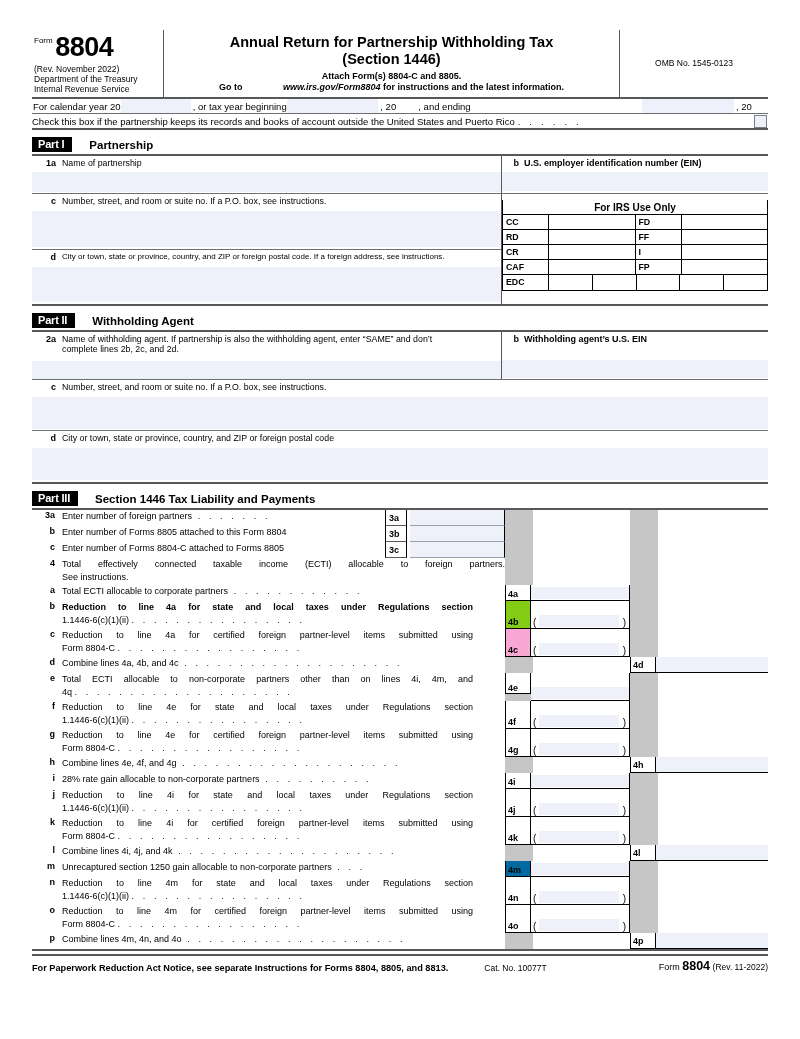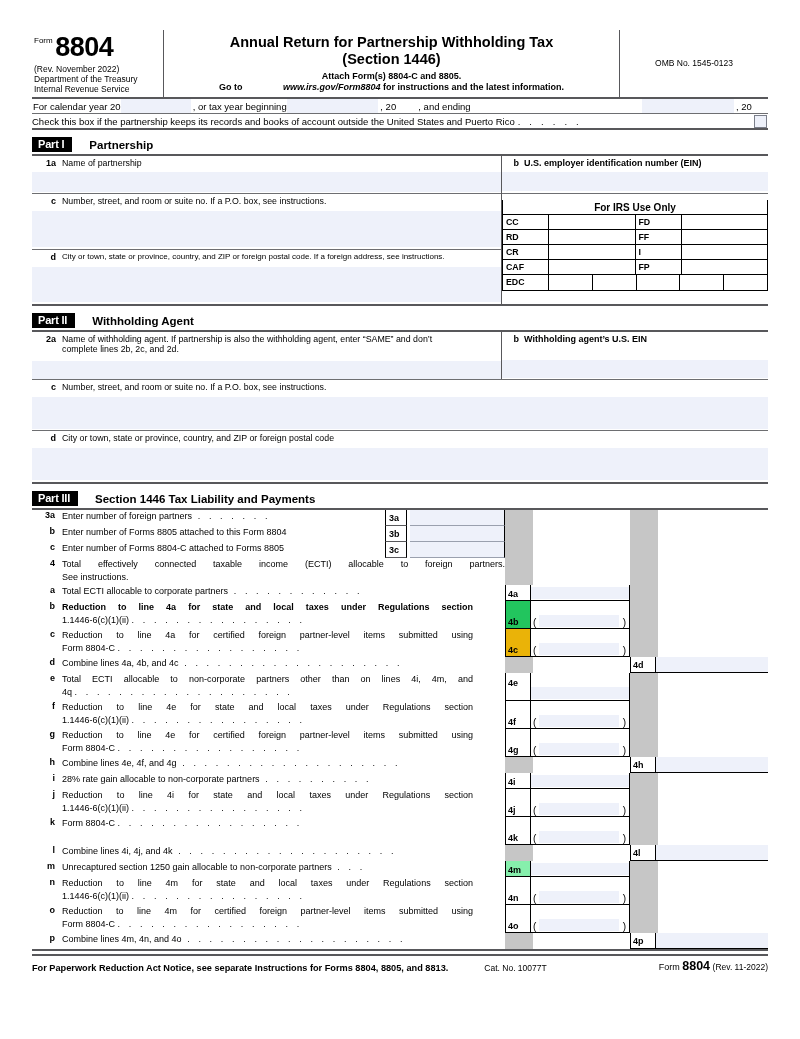--- a/index.html
+++ b/index.html
@@ -351,36 +351,36 @@
             </div>
           </div>
           <div class="l3" style="position: relative; height: 28px;">
             <div class="l3-desc" style="width: 441px;">
               <div class="l3-n">b</div>
               <div class="l3-t">
                 <div style="text-align: justify; text-align-last: justify; font-weight: bold;">Reduction to line 4a for state and local taxes under Regulations section</div>
                 <div>1.1446-6(c)(1)(ii)  <span class="dots">.   .   .   .   .   .   .   .   .   .   .   .   .   .   .   .</span></div>
               </div>
             </div>
-            <div class="ln" style="position: absolute; left: 473px; top: 0px; width: 26px; height: 28px; line-height: normal; padding-left: 2px; display: flex; align-items: flex-end; padding-bottom: 1px; border-left: 1.5px solid rgb(0, 0, 0); border-right: 1px solid rgb(0, 0, 0); border-bottom: 1.5px solid rgb(0, 0, 0); background: #22c55e; z-index: 2;">4b</div>
+            <div class="ln" style="position: absolute; left: 473px; top: 0px; width: 26px; height: 28px; line-height: normal; padding-left: 2px; display: flex; align-items: flex-end; padding-bottom: 1px; border-left: 1.5px solid rgb(0, 0, 0); border-right: 1px solid rgb(0, 0, 0); border-bottom: 1.5px solid rgb(0, 0, 0); background: #84cc16; z-index: 2;">4b</div>
             <div style="position: absolute; left: 499px; top: 0px; width: 99px; height: 28px; border-right: 1.5px solid rgb(0, 0, 0); border-bottom: 1.5px solid rgb(0, 0, 0); background: rgb(255, 255, 255); z-index: 2;">
               <span style="position: absolute; left: 2px; bottom: 0px; font-size: 10px;">(</span>
               <span style="position: absolute; right: 3px; bottom: 0px; font-size: 10px;">)</span>
               <div class="fill" style="position: absolute; left: 8px; right: 10px; bottom: 1px; height: 12px;"></div>
             </div>
           </div>
           <div class="l3" style="position: relative; height: 28px;">
             <div class="l3-desc" style="width: 441px;">
               <div class="l3-n">c</div>
               <div class="l3-t">
                 <div style="text-align: justify; text-align-last: justify;">Reduction to line 4a for certified foreign partner-level items submitted using</div>
                 <div>Form 8804-C  <span class="dots">.   .   .   .   .   .   .   .   .   .   .   .   .   .   .   .   .</span></div>
               </div>
             </div>
-            <div class="ln" style="position: absolute; left: 473px; top: 0px; width: 26px; height: 28px; line-height: normal; padding-left: 2px; display: flex; align-items: flex-end; padding-bottom: 1px; border-left: 1.5px solid rgb(0, 0, 0); border-right: 1px solid rgb(0, 0, 0); border-bottom: 1.5px solid rgb(0, 0, 0); background: #eab308; z-index: 2;">4c</div>
+            <div class="ln" style="position: absolute; left: 473px; top: 0px; width: 26px; height: 28px; line-height: normal; padding-left: 2px; display: flex; align-items: flex-end; padding-bottom: 1px; border-left: 1.5px solid rgb(0, 0, 0); border-right: 1px solid rgb(0, 0, 0); border-bottom: 1.5px solid rgb(0, 0, 0); background: #f9a8d4; z-index: 2;">4c</div>
             <div style="position: absolute; left: 499px; top: 0px; width: 99px; height: 28px; border-right: 1.5px solid rgb(0, 0, 0); border-bottom: 1.5px solid rgb(0, 0, 0); background: rgb(255, 255, 255); z-index: 2;">
               <span style="position: absolute; left: 2px; bottom: 0px; font-size: 10px;">(</span>
               <span style="position: absolute; right: 3px; bottom: 0px; font-size: 10px;">)</span>
               <div class="fill" style="position: absolute; left: 8px; right: 10px; bottom: 1px; height: 12px;"></div>
             </div>
           </div>
           <div class="l3" style="position: relative; height: 16px;">
             <div class="l3-desc" style="width: 441px;">
               <div class="l3-n">d</div>
               <div class="l3-t"><span>Combine lines 4a, 4b, and 4c</span><span class="dots">  .   .   .   .   .   .   .   .   .   .   .   .   .   .   .   .   .   .   .   .</span></div>
@@ -389,21 +389,21 @@
             <div class="fill" style="position: absolute; left: 624px; top: 0px; width: 112px; height: 16px; border-bottom: 1.5px solid rgb(0, 0, 0); z-index: 2;"></div>
           </div>
           <div class="l3" style="position: relative; height: 28px;">
             <div class="l3-desc" style="width: 441px;">
               <div class="l3-n">e</div>
               <div class="l3-t">
                 <div style="text-align: justify; text-align-last: justify;">Total ECTI allocable to non-corporate partners other than on lines 4i, 4m, and</div>
                 <div>4q  <span class="dots">.   .   .   .   .   .   .   .   .   .   .   .   .   .   .   .   .   .   .   .</span></div>
               </div>
             </div>
-            <div class="ln" style="position: absolute; left: 473px; top: 0px; width: 26px; height: 28px; line-height: normal; padding-left: 2px; display: flex; align-items: flex-end; padding-bottom: 12px; border-left: 1.5px solid rgb(0, 0, 0); border-right: 1px solid rgb(0, 0, 0); border-bottom: 1.5px solid rgb(0, 0, 0); background: rgb(255, 255, 255); z-index: 2;">4e</div>
+            <div class="ln" style="position: absolute; left: 473px; top: 0px; width: 26px; height: 21px; line-height: normal; padding-left: 2px; display: flex; align-items: flex-end; padding-bottom: 0; border-left: 1.5px solid rgb(0, 0, 0); border-right: 1px solid rgb(0, 0, 0); border-bottom: 1.5px solid rgb(0, 0, 0); background: rgb(255, 255, 255); z-index: 2;">4e</div>
             <div style="position: absolute; left: 499px; top: 0px; width: 99px; height: 28px; border-right: 1.5px solid rgb(0, 0, 0); border-bottom: 1.5px solid rgb(0, 0, 0); background: rgb(255, 255, 255); z-index: 2;">
               <div class="fill" style="position: absolute; left: 0px; right: 0px; bottom: 1px; height: 12px;"></div>
             </div>
           </div>
           <div class="l3" style="position: relative; height: 28px;">
             <div class="l3-desc" style="width: 441px;">
               <div class="l3-n">f</div>
               <div class="l3-t">
                 <div style="text-align: justify; text-align-last: justify;">Reduction to line 4e for state and local taxes under Regulations section</div>
                 <div>1.1446-6(c)(1)(ii)  <span class="dots">.   .   .   .   .   .   .   .   .   .   .   .   .   .   .   .</span></div>
@@ -461,20 +461,21 @@
             <div style="position: absolute; left: 499px; top: 0px; width: 99px; height: 28px; border-right: 1.5px solid rgb(0, 0, 0); border-bottom: 1.5px solid rgb(0, 0, 0); background: rgb(255, 255, 255); z-index: 2;">
               <span style="position: absolute; left: 2px; bottom: 0px; font-size: 10px;">(</span>
               <span style="position: absolute; right: 3px; bottom: 0px; font-size: 10px;">)</span>
               <div class="fill" style="position: absolute; left: 8px; right: 10px; bottom: 1px; height: 12px;"></div>
             </div>
           </div>
           <div class="l3" style="position: relative; height: 28px;">
             <div class="l3-desc" style="width: 441px;">
               <div class="l3-n">k</div>
               <div class="l3-t">
+                <div style="text-align: justify; text-align-last: justify;">Reduction to line 4i for certified foreign partner-level items submitted using</div>
                 <div>Form 8804-C  <span class="dots">.   .   .   .   .   .   .   .   .   .   .   .   .   .   .   .   .</span></div>
               </div>
             </div>
             <div class="ln" style="position: absolute; left: 473px; top: 0px; width: 26px; height: 28px; line-height: normal; padding-left: 2px; display: flex; align-items: flex-end; padding-bottom: 1px; border-left: 1.5px solid rgb(0, 0, 0); border-right: 1px solid rgb(0, 0, 0); border-bottom: 1.5px solid rgb(0, 0, 0); background: rgb(255, 255, 255); z-index: 2;">4k</div>
             <div style="position: absolute; left: 499px; top: 0px; width: 99px; height: 28px; border-right: 1.5px solid rgb(0, 0, 0); border-bottom: 1.5px solid rgb(0, 0, 0); background: rgb(255, 255, 255); z-index: 2;">
               <span style="position: absolute; left: 2px; bottom: 0px; font-size: 10px;">(</span>
               <span style="position: absolute; right: 3px; bottom: 0px; font-size: 10px;">)</span>
               <div class="fill" style="position: absolute; left: 8px; right: 10px; bottom: 1px; height: 12px;"></div>
             </div>
           </div>
@@ -484,21 +485,21 @@
               <div class="l3-t"><span>Combine lines 4i, 4j, and 4k</span><span class="dots">  .   .   .   .   .   .   .   .   .   .   .   .   .   .   .   .   .   .   .   .</span></div>
             </div>
             <div class="ln" style="position: absolute; left: 598px; top: 0px; width: 26px; height: 16px; line-height: 16px; padding-left: 2px; border-left: 1.5px solid rgb(0, 0, 0); border-right: 1px solid rgb(0, 0, 0); border-bottom: 1.5px solid rgb(0, 0, 0); background: rgb(255, 255, 255); z-index: 2;">4l</div>
             <div class="fill" style="position: absolute; left: 624px; top: 0px; width: 112px; height: 16px; border-bottom: 1.5px solid rgb(0, 0, 0); z-index: 2;"></div>
           </div>
           <div class="l3" style="position: relative; height: 16px;">
             <div class="l3-desc" style="width: 441px;">
               <div class="l3-n">m</div>
               <div class="l3-t"><span>Unrecaptured section 1250 gain allocable to non-corporate partners</span><span class="dots">  .   .   .</span></div>
             </div>
-            <div class="ln" style="position: absolute; left: 473px; top: 0px; width: 26px; height: 16px; line-height: normal; padding-left: 2px; display: flex; align-items: flex-end; padding-bottom: 1px; border-left: 1.5px solid rgb(0, 0, 0); border-right: 1px solid rgb(0, 0, 0); border-bottom: 1.5px solid rgb(0, 0, 0); background: #86efac; z-index: 2;">4m</div>
+            <div class="ln" style="position: absolute; left: 473px; top: 0px; width: 26px; height: 16px; line-height: normal; padding-left: 2px; display: flex; align-items: flex-end; padding-bottom: 1px; border-left: 1.5px solid rgb(0, 0, 0); border-right: 1px solid rgb(0, 0, 0); border-bottom: 1.5px solid rgb(0, 0, 0); background: #0369a1; z-index: 2;">4m</div>
             <div style="position: absolute; left: 499px; top: 0px; width: 99px; height: 16px; border-right: 1.5px solid rgb(0, 0, 0); border-bottom: 1.5px solid rgb(0, 0, 0); background: rgb(255, 255, 255); z-index: 2;">
               <div class="fill" style="position: absolute; left: 0px; right: 0px; bottom: 1px; height: 12px;"></div>
             </div>
           </div>
           <div class="l3" style="position: relative; height: 28px;">
             <div class="l3-desc" style="width: 441px;">
               <div class="l3-n">n</div>
               <div class="l3-t">
                 <div style="text-align: justify; text-align-last: justify;">Reduction to line 4m for state and local taxes under Regulations section</div>
                 <div>1.1446-6(c)(1)(ii)  <span class="dots">.   .   .   .   .   .   .   .   .   .   .   .   .   .   .   .</span></div>

